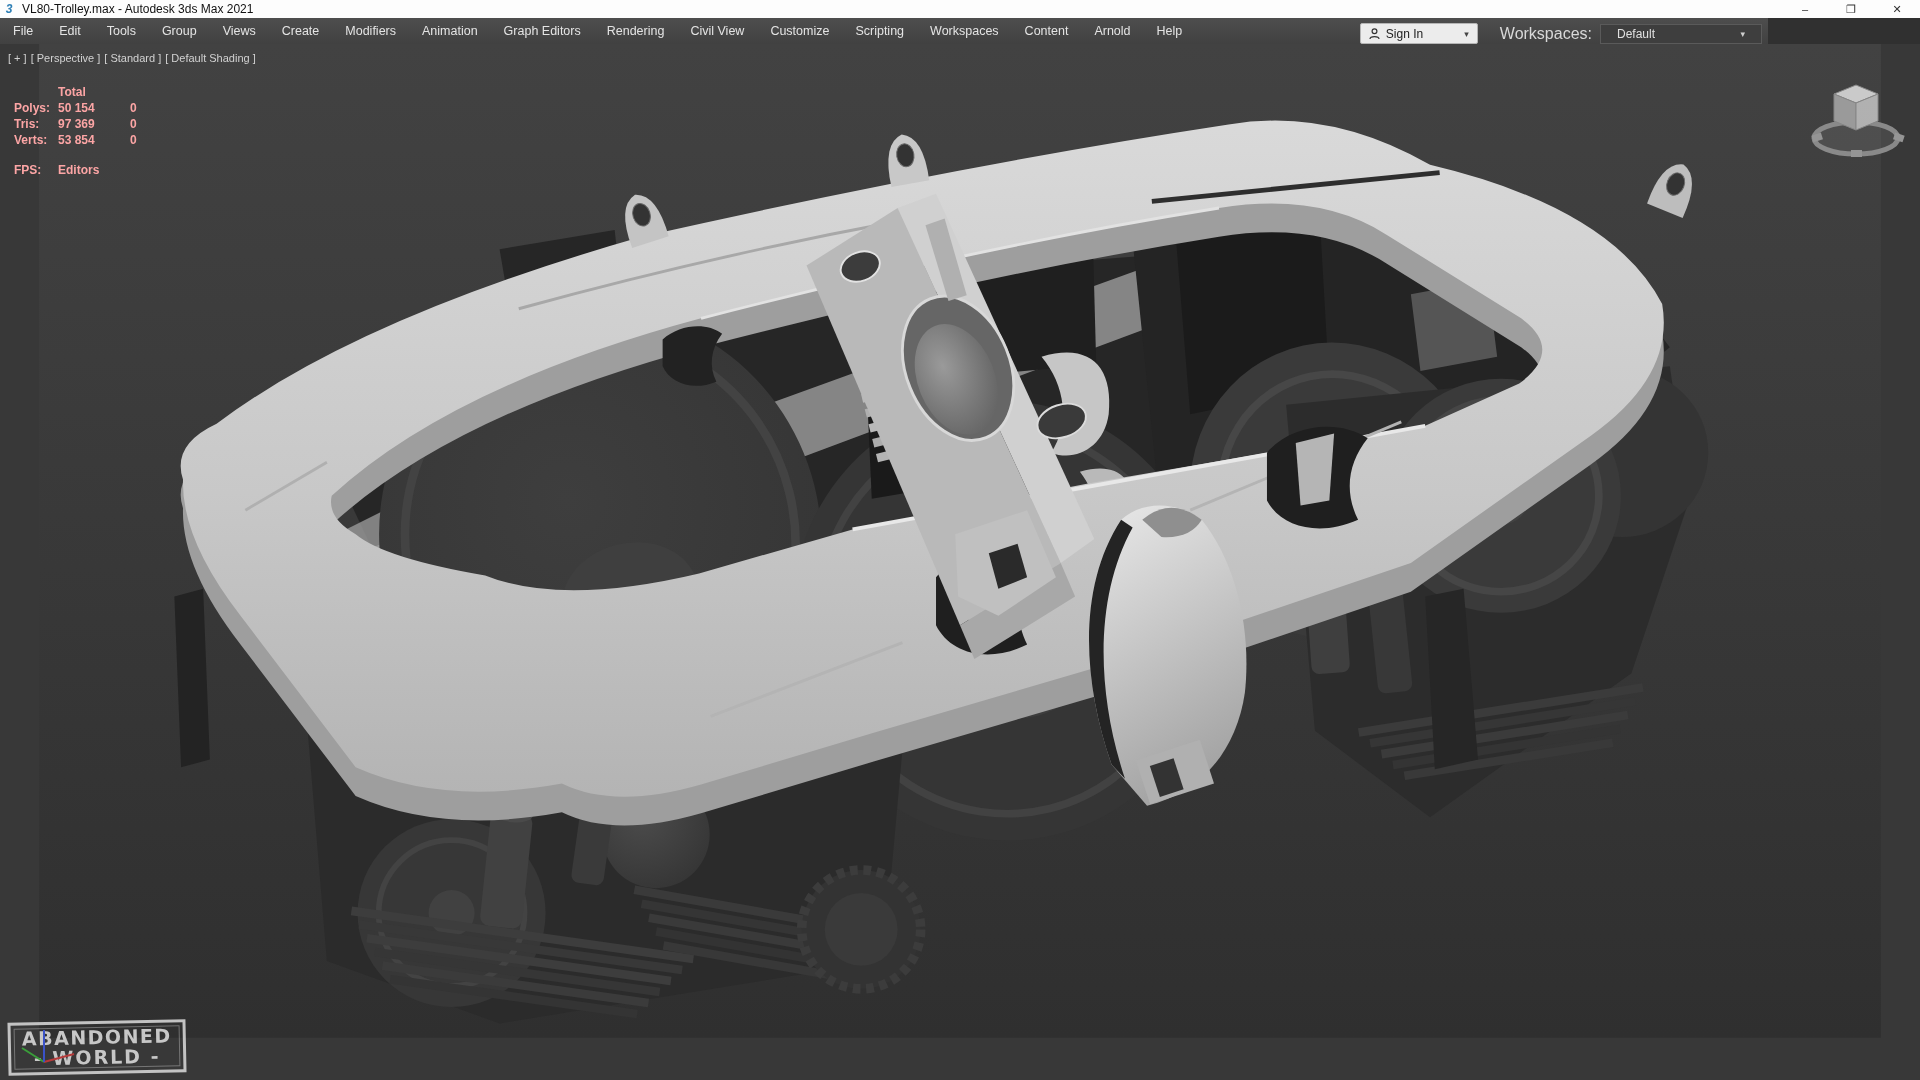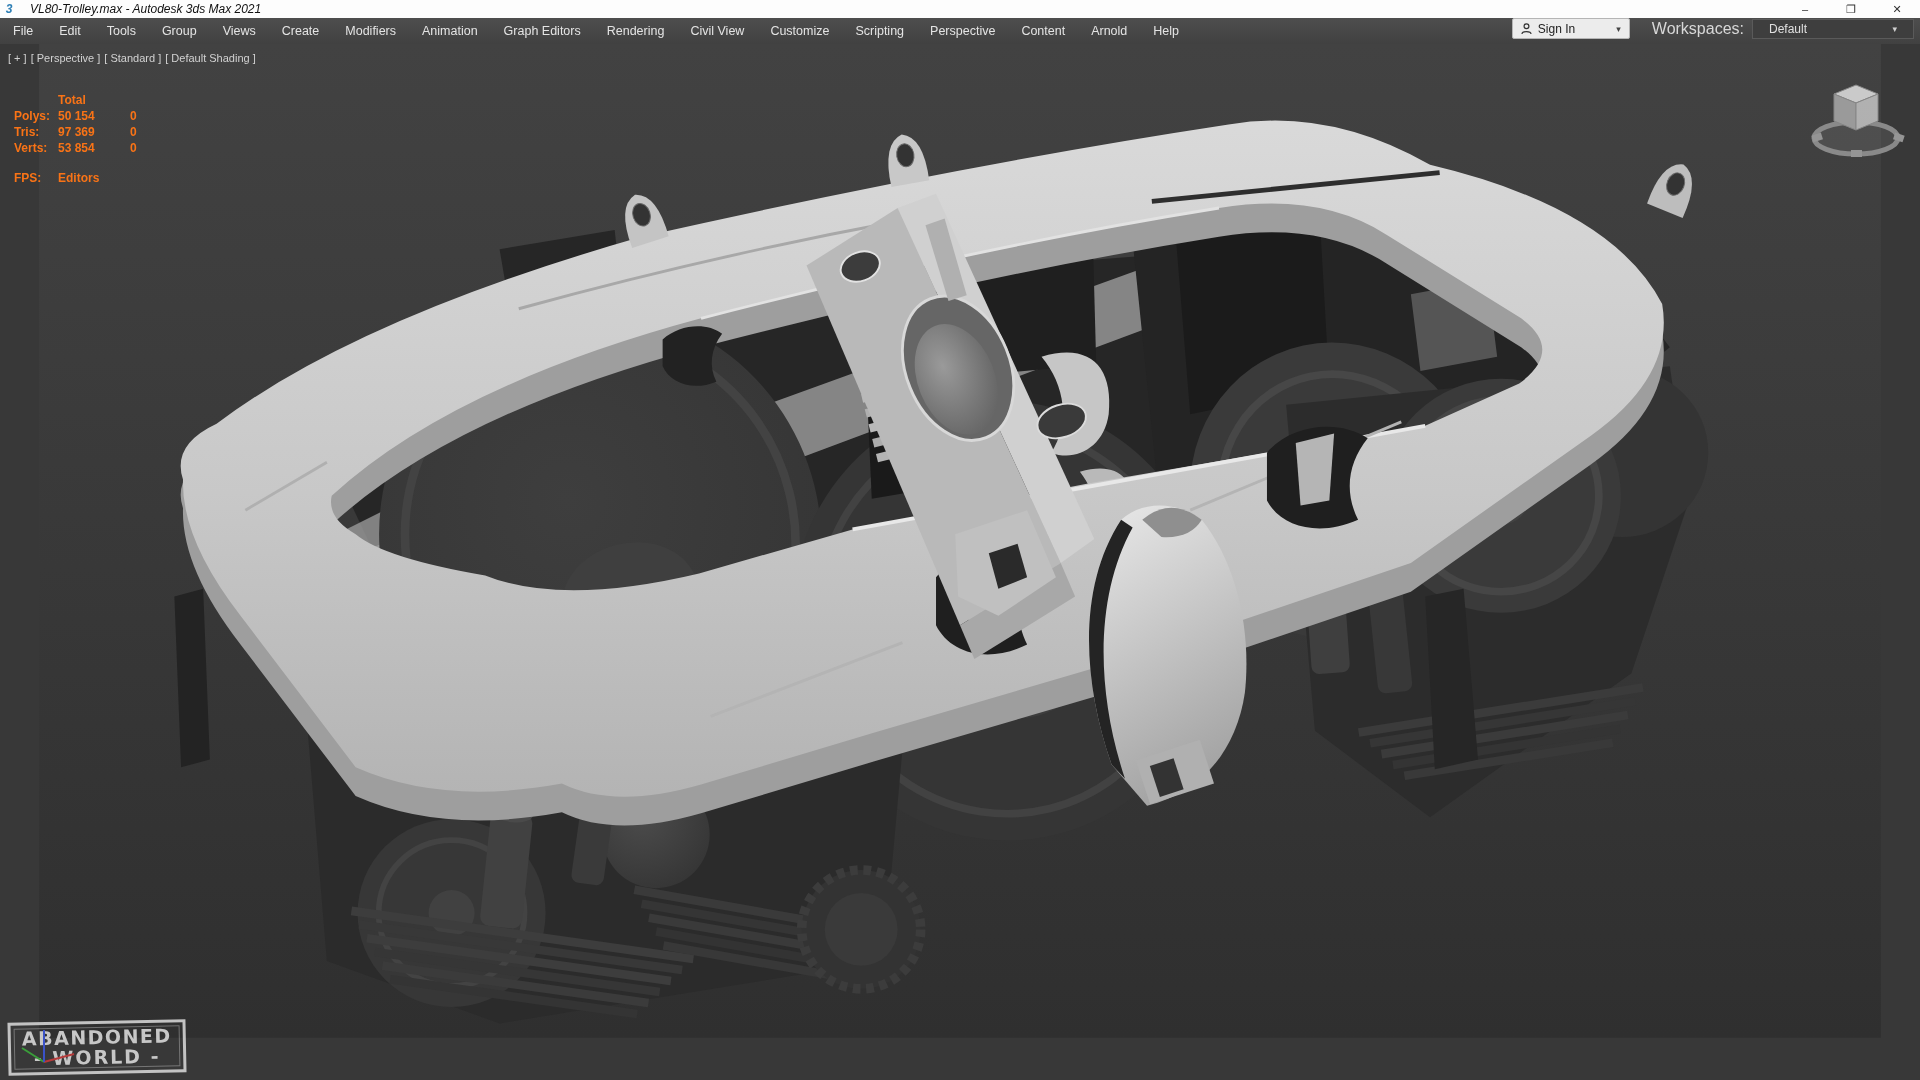--- a/index.html
+++ b/index.html
@@ -2,42 +2,42 @@
 <html><head>
 <meta charset="utf-8">
 <style>
   html,body{margin:0;padding:0;width:1920px;height:1080px;overflow:hidden;
     font-family:"Liberation Sans",sans-serif;background:#303030;}
   
   .titlebar{position:absolute;left:0;top:0;width:1920px;height:18px;background:#fdfdfd;
     display:flex;align-items:center;font-size:12px;color:#111;}
   .app-ico{width:18px;text-align:center;font-weight:bold;font-style:italic;
     color:#2e7fb5;font-size:12px;line-height:18px;}
-  .title-text{margin-left:12px;white-space:nowrap;font-style:italic;}
+  .title-text{margin-left:4px;white-space:nowrap;}
   .win-btns{margin-left:auto;display:flex;height:18px;}
   .win-btn{width:46px;text-align:center;line-height:18px;font-size:11px;color:#333;cursor:default;}
   
-  .menubar{position:absolute;left:0;top:18px;width:1920px;height:26px;
-    background:linear-gradient(#4e4e4e,#414141);display:flex;align-items:flex-start;
+  .menubar{position:absolute;left:0;top:18px;width:1768px;height:26px;
+    background:linear-gradient(#4e4e4e,#414141);display:flex;align-items:flex-end;
     font-size:12.5px;color:#e4e4e4;}
   .menu-item{padding:0 13px;line-height:26px;white-space:nowrap;}
   .menu-right{margin-left:auto;display:flex;align-items:center;padding-right:6px;}
   .signin-btn{height:19px;background:#ececec;border:1px solid #b5b5b5;border-radius:2px;
     color:#222;display:flex;align-items:center;padding:0 8px;width:100px;font-size:12px;}
   .signin-btn svg{margin-right:6px;}
   .signin-caret{margin-left:auto;font-size:9px;color:#444;}
   .ws-label{margin-left:22px;color:#d8d8d8;font-size:16px;}
   .ws-select{margin-left:8px;width:128px;height:18px;background:#3e3e3e;border:1px solid #5a5a5a;
     color:#e0e0e0;font-size:12px;display:flex;align-items:center;padding:0 16px;}
   .ws-caret{margin-left:auto;font-size:9px;color:#cfcfcf;}
   
   .viewport{position:absolute;left:0;top:44px;width:1920px;height:1036px;background:#383838;}
   .vp-label{position:absolute;left:8px;top:8px;font-size:11px;color:#d2d2d2;
     display:flex;gap:4px;white-space:nowrap;z-index:5;}
-  .stats{position:absolute;left:14px;top:48px;z-index:5;color:#f97316;font-size:12px;
+  .stats{position:absolute;left:14px;top:40px;z-index:5;color:#fca5a5;font-size:12px;
     font-weight:600;line-height:16px;}
   .stats .grid{display:grid;grid-template-columns:44px 72px auto;}
   .stats .spacer{height:14px;}
   .viewcube{position:absolute;right:14px;top:28px;z-index:5;opacity:.95;}
   .watermark{position:absolute;left:8px;bottom:6px;z-index:6;width:168px;
     border:3px solid #cfcfcf;outline:1px solid rgba(205,205,205,.45);outline-offset:-7px;
     transform:rotate(-1.2deg);padding:3px 2px 4px 2px;text-align:center;color:#d4d4d4;
     font-family:"DejaVu Sans",sans-serif;font-weight:800;opacity:.92;}
   .watermark .l1{font-size:19px;letter-spacing:1.5px;line-height:20px;}
   .watermark .l2{font-size:19px;letter-spacing:2px;line-height:20px;}
@@ -64,21 +64,21 @@
   <span class="menu-item">Group</span>
   <span class="menu-item">Views</span>
   <span class="menu-item">Create</span>
   <span class="menu-item">Modifiers</span>
   <span class="menu-item">Animation</span>
   <span class="menu-item">Graph Editors</span>
   <span class="menu-item">Rendering</span>
   <span class="menu-item">Civil View</span>
   <span class="menu-item">Customize</span>
   <span class="menu-item">Scripting</span>
-  <span class="menu-item">Perspective</span>
+  <span class="menu-item">Workspaces</span>
   <span class="menu-item">Content</span>
   <span class="menu-item">Arnold</span>
   <span class="menu-item">Help</span>
 
   <div class="menu-right">
     <div class="signin-btn">
       <svg width="11" height="12" viewBox="0 0 11 12">
         <circle cx="5.5" cy="3.2" r="2.4" fill="none" stroke="#333" stroke-width="1.2"></circle>
         <path d="M1 11 C1 7.8 10 7.8 10 11" fill="none" stroke="#333" stroke-width="1.2"></path>
       </svg>

